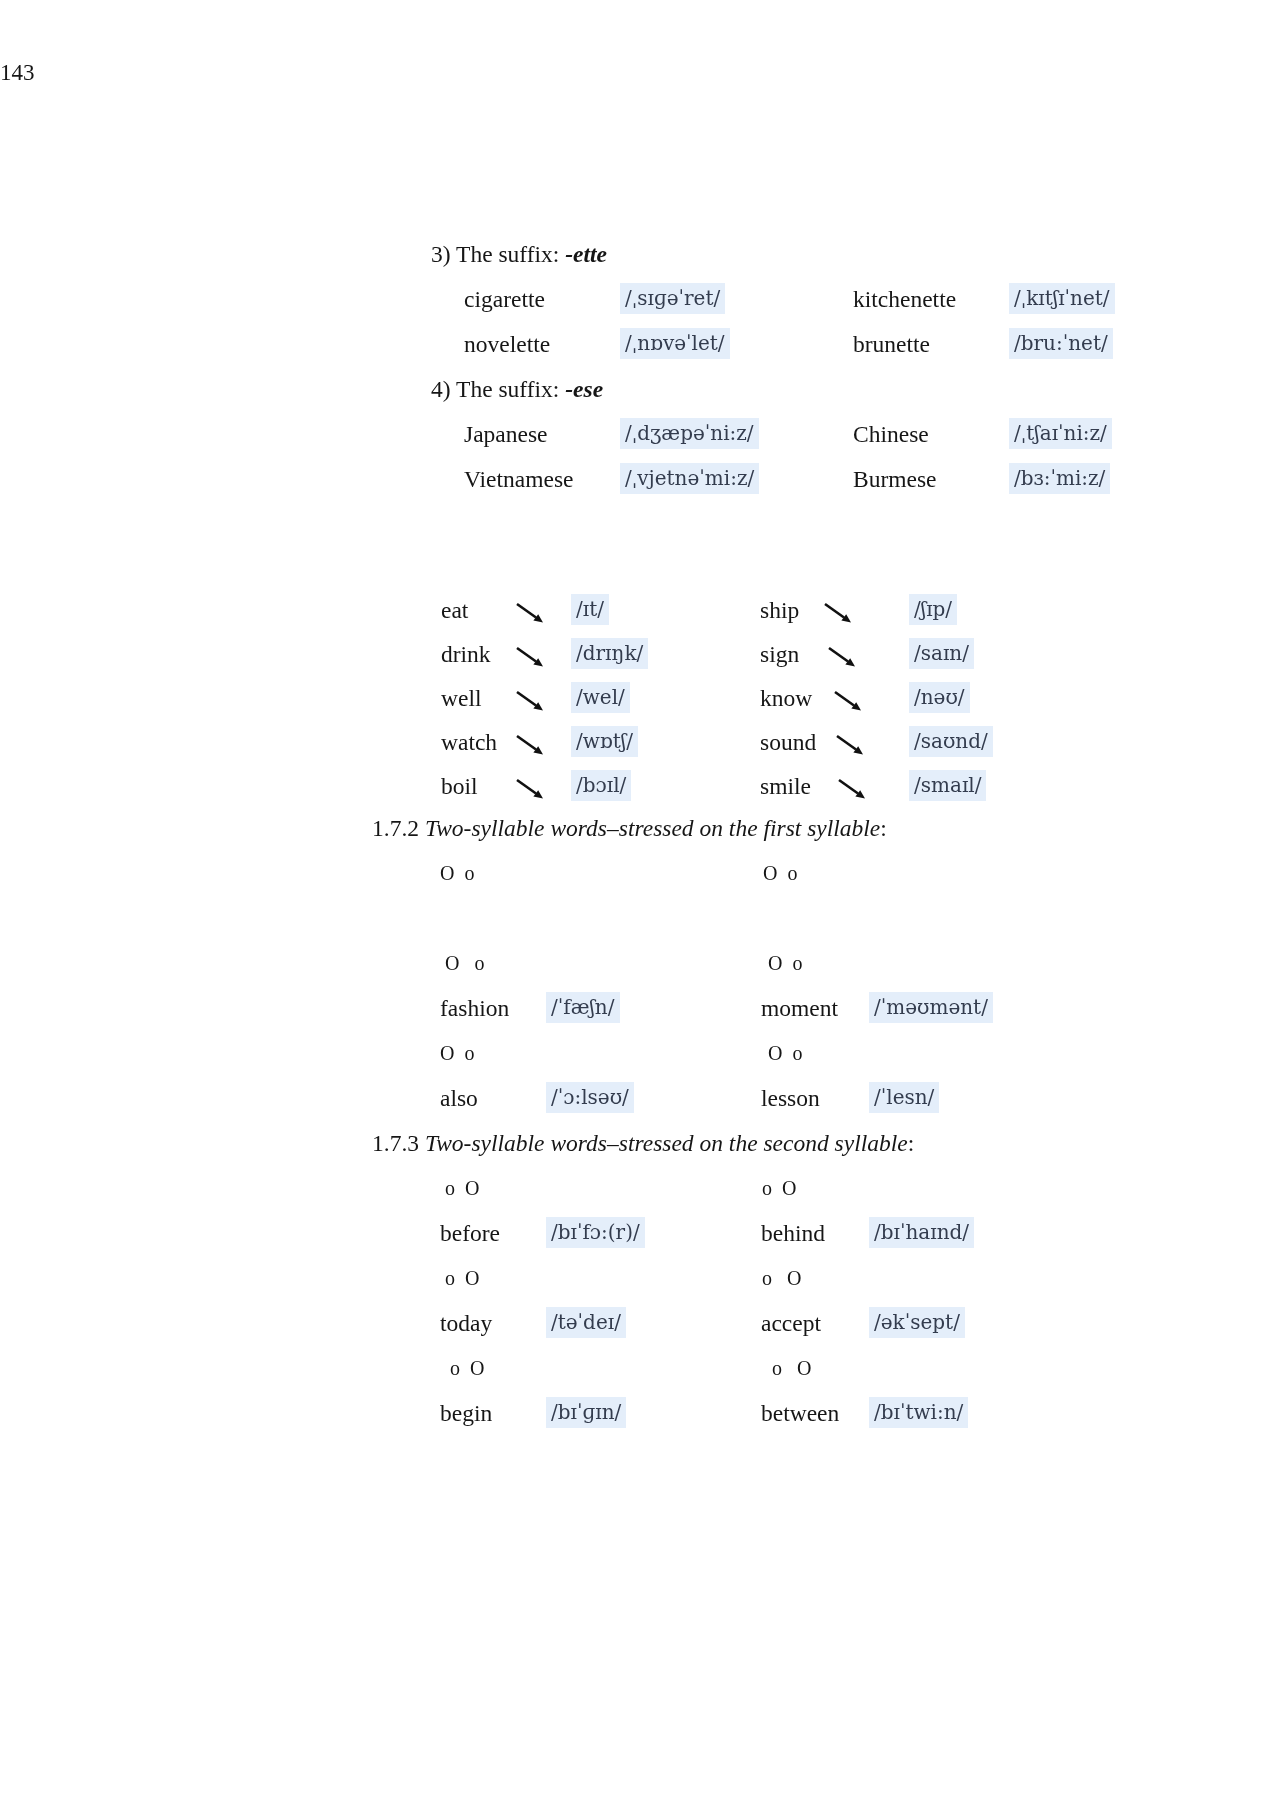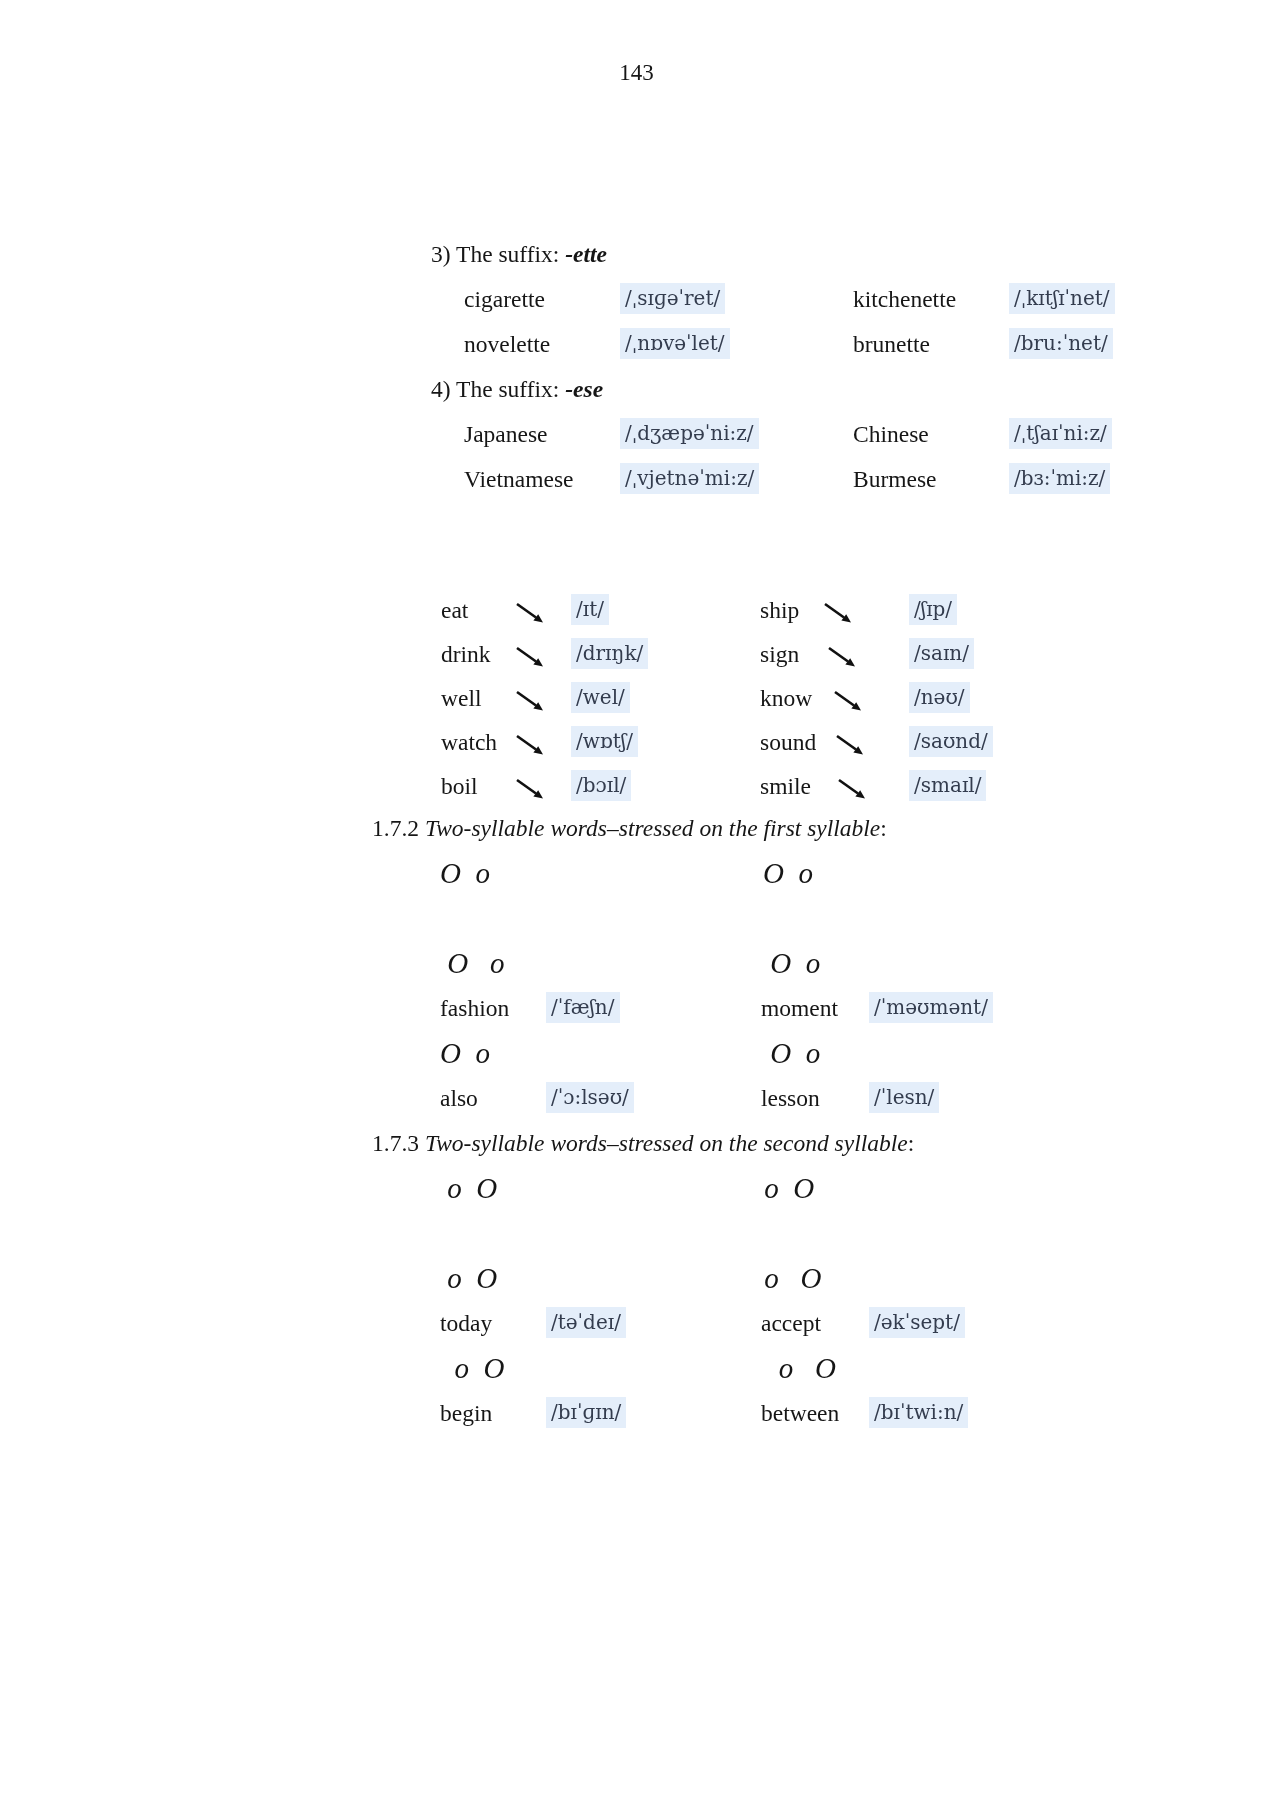--- a/index.html
+++ b/index.html
@@ -7,38 +7,38 @@
     position:relative;
     width:1273px;height:1800px;
     background:#ffffff;
     font-family:"Liberation Serif",serif;
     font-size:23.5px;
     color:#161616;
     overflow:hidden;
   }
   .pagenum{
     position:absolute;top:60px;left:0;width:100%;
-    text-align:center;font-size:23px;
+    font-size:23px;
   }
   .line{
     position:absolute;left:0;width:100%;height:38px;line-height:38px;
     white-space:nowrap;
   }
   .line > span{position:absolute;top:0;}
   .w{color:#161616;}
   .p{
     font-family:"DejaVu Serif",serif;
     font-size:20px;
     color:#333c4e;
     background:#e4eefa;
     line-height:normal;
     padding:3px 5px 4px 5px;
     top:3px !important;
   }
-  .pat{white-space:pre;font-size:29px;font-style:italic;}
+  .pat{white-space:pre;font-size:20px;}
   .ital{font-style:italic;}
   .boldital{font-weight:bold;font-style:italic;}
   .arr{top:10px !important;width:36px;height:28px;}
   .arr svg{display:block;}
 </style>
 </head>
 <body>
 
 <div class="page">
 
@@ -205,20 +205,26 @@
     <span style="left:372px">
       <span>1.7.3</span>
       <span class="ital">Two-syllable words–stressed on the second syllable</span><span>:</span>
     </span>
   </div>
 
   <div class="line" style="top:1169px">
     <span class="pat" style="left:440px"> o  O</span>
     <span class="pat" style="left:757px"> o  O</span>
   </div>
+  <div class="line" style="top:1214px">
+    <span class="w" style="left:440px">before</span>
+    <span class="p" style="left:546px">/bɪˈfɔ:(r)/</span>
+    <span class="w" style="left:761px">behind</span>
+    <span class="p" style="left:869px">/bɪˈhaɪnd/</span>
+  </div>
   <div class="line" style="top:1259px">
     <span class="pat" style="left:440px"> o  O</span>
     <span class="pat" style="left:757px"> o   O</span>
   </div>
   <div class="line" style="top:1304px">
     <span class="w" style="left:440px">today</span>
     <span class="p" style="left:546px">/təˈdeɪ/</span>
     <span class="w" style="left:761px">accept</span>
     <span class="p" style="left:869px">/əkˈsept/</span>
   </div>

